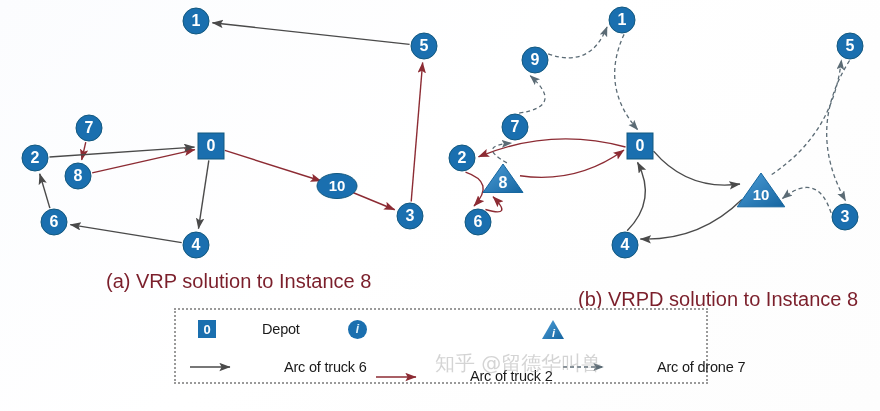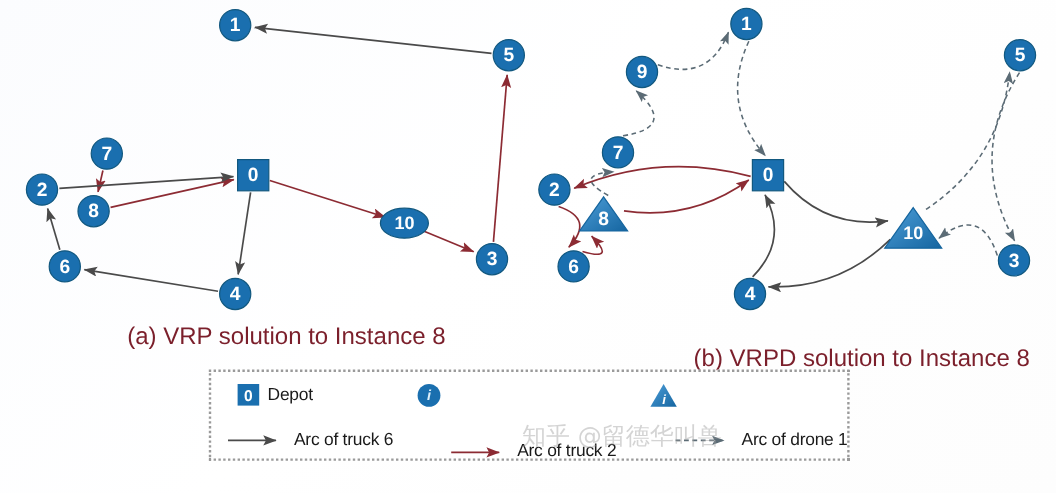--- a/index.html
+++ b/index.html
@@ -65,20 +65,21 @@
     display: flex;
     align-items: center;
     height: 34px;
     gap: 7px;
   }
   .legend-text {
     font-size: 14.5px;
     color: #1a1a1a;
     white-space: nowrap;
     letter-spacing: -0.2px;
+    margin-left: 39px;
   }
   .swatch { position: relative; display: inline-block; }
   .sw-depot {
     width: 18px; height: 18px;
     background: #1a6faf;
     color: #ffffff;
     font-size: 13px; font-weight: bold;
     display: flex; align-items: center; justify-content: center;
     font-family: "Liberation Sans", sans-serif;
   }
@@ -283,21 +284,21 @@
         </span>
         <span class="legend-text">Arc of truck 2</span>
       </div>
 
       <div class="legend-item" style="left:385px;">
         <span class="swatch sw-arc">
           <svg width="50" height="14" viewBox="0 0 50 14">
             <line x1="2" y1="7" x2="42" y2="7" stroke="#5b6b75" stroke-width="1.3" stroke-dasharray="4,3" marker-end="url(#arrow-drone)"></line>
           </svg>
         </span>
-        <span class="legend-text">Arc of drone 1</span>
+        <span class="legend-text">Arc of drone 7</span>
       </div>
 
     </div>
 
   </div>
 
   <div class="watermark">知乎 @留德华叫兽</div>
 
 </div>
 

